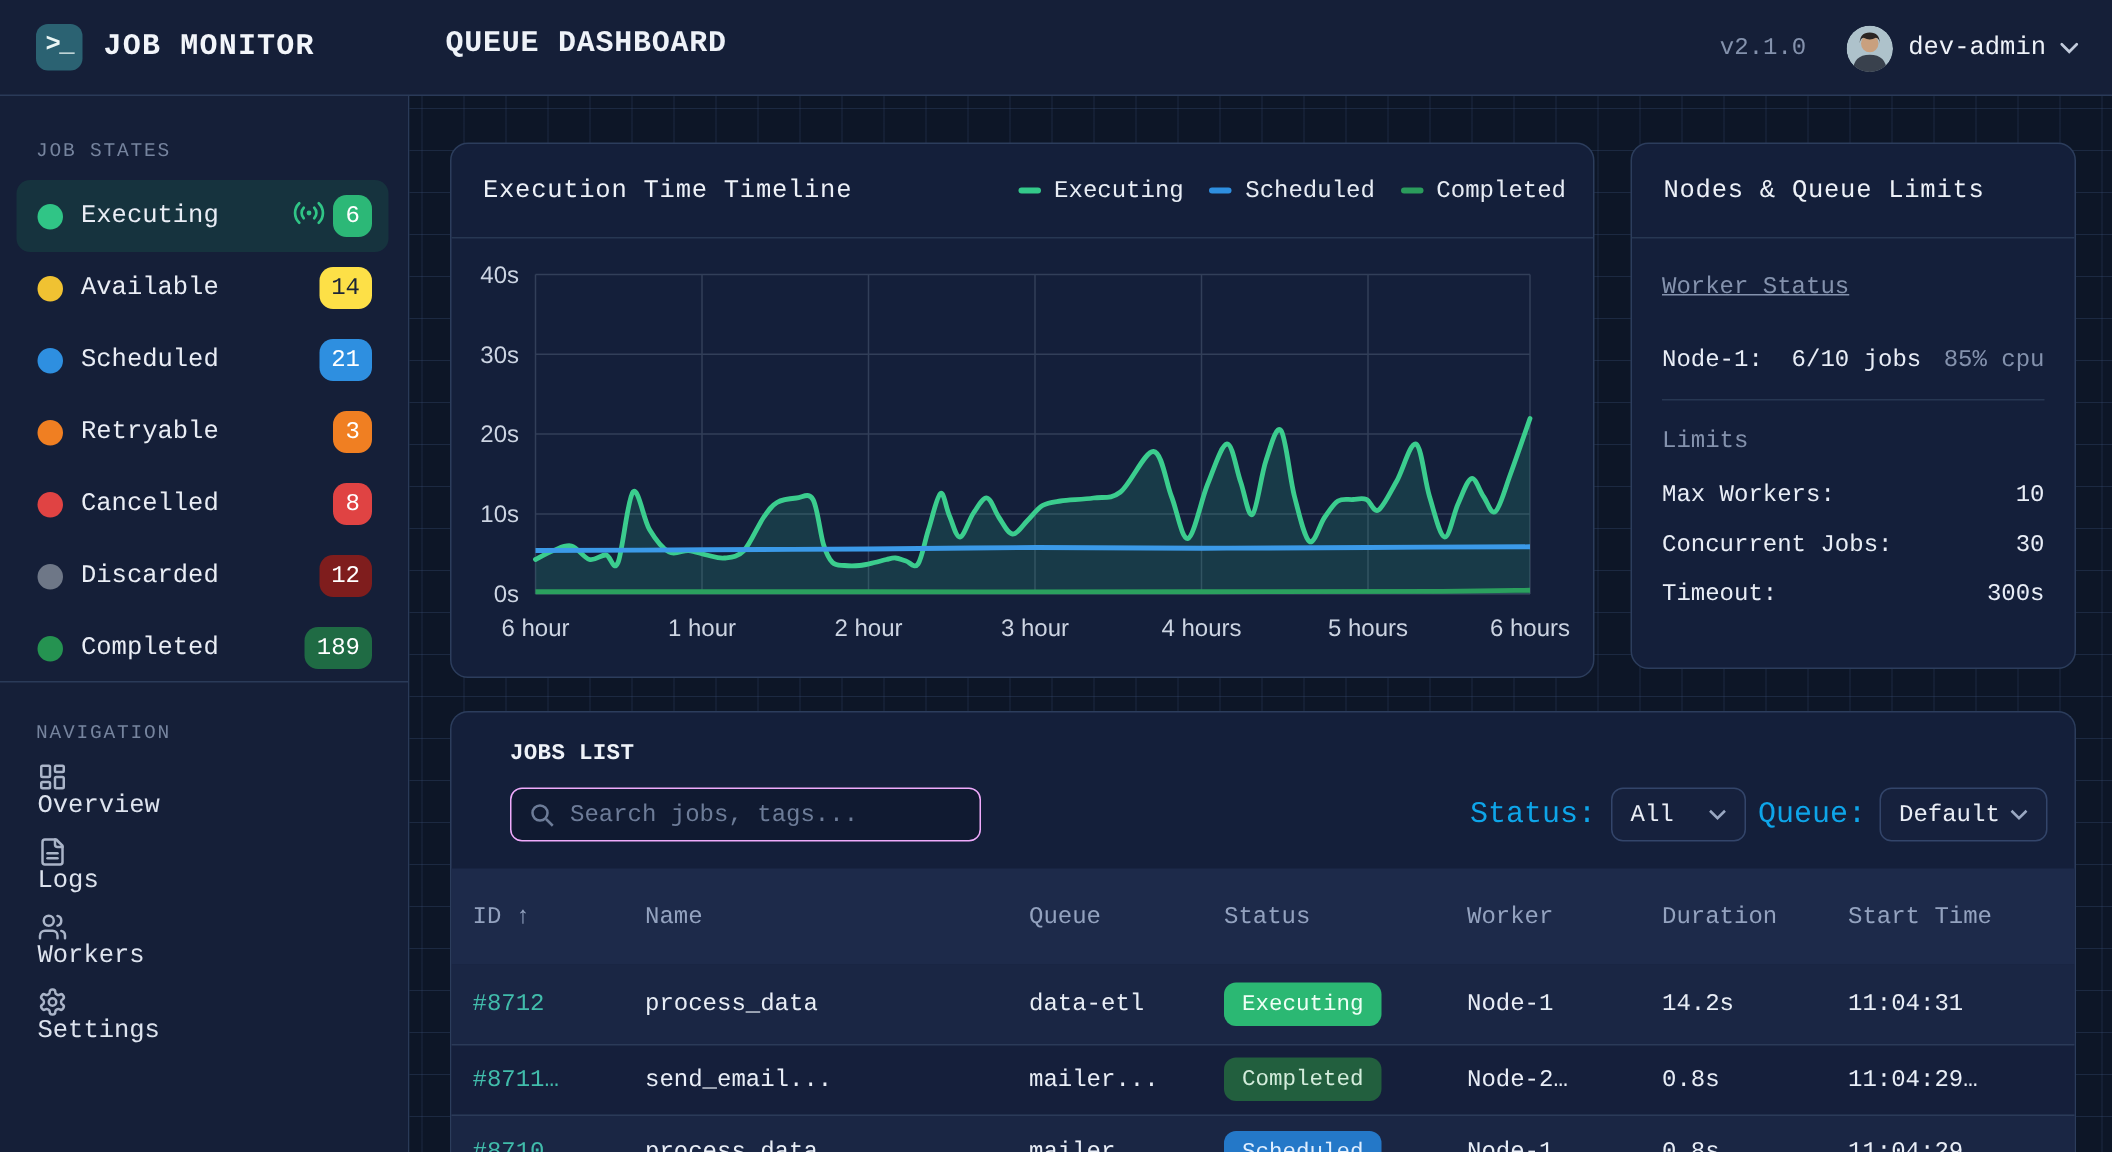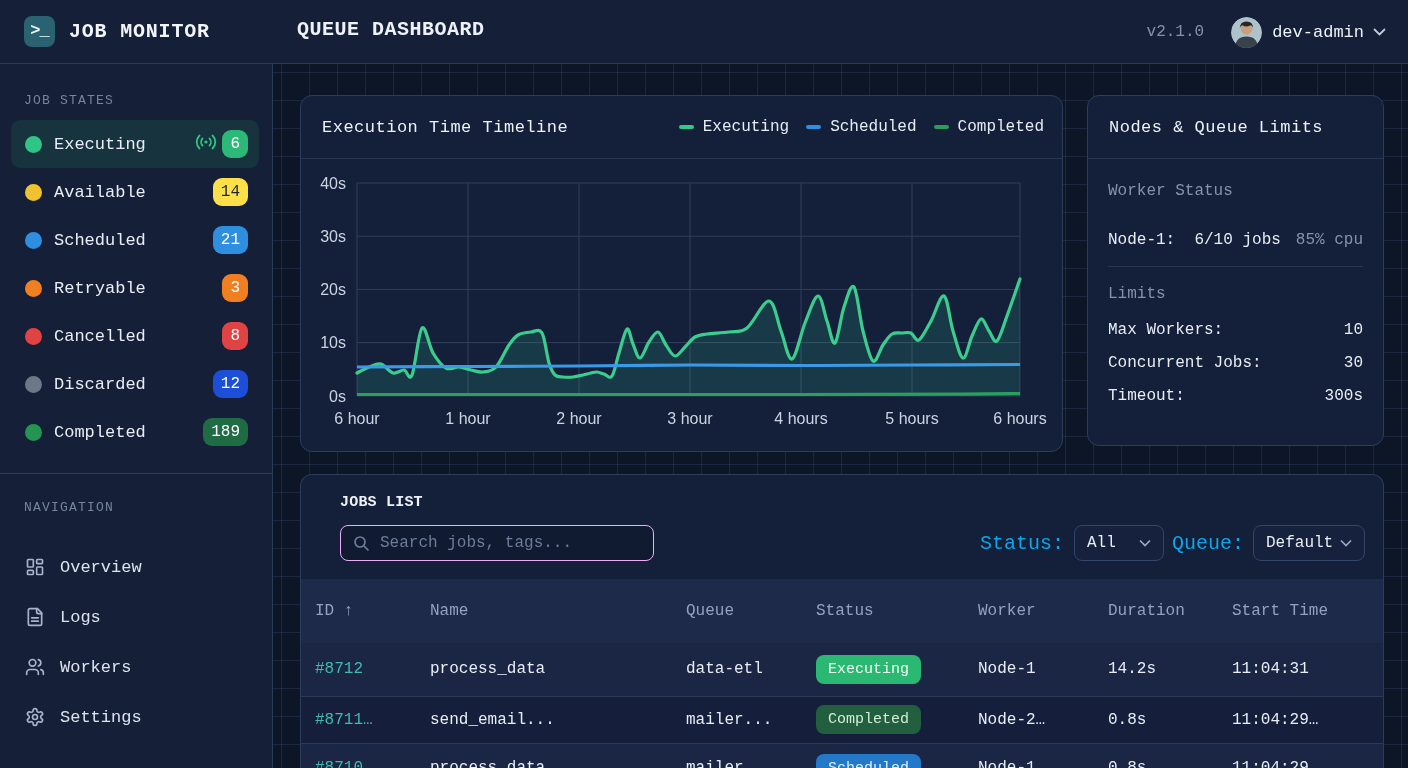--- a/index.html
+++ b/index.html
@@ -40,22 +40,22 @@
 }
 .state-row.active { background:#16333e; }
 .dot { width:17px; height:17px; border-radius:50%; margin-right:12px; flex:none; }
 .state-name { font-size:17px; color:#e9edf5; }
 .badge {
   margin-left:auto; height:28px; border-radius:9px; padding:0 8px;
   font-size:16px; display:flex; align-items:center; justify-content:center; color:#fff;
 }
 .live-ico { margin-left:auto; margin-right:5px; }
 .live-ico + .badge { margin-left:0; }
-.nav-sec { position:absolute; left:0; top:409px; width:272px; border-top:1px solid #2a3a58; padding-top:26px; }
-.nav-row { height:50px; display:flex; align-items:flex-end; padding-left:25px; }
+.nav-sec { position:absolute; left:0; top:390px; width:272px; border-top:1px solid #2a3a58; padding-top:26px; }
+.nav-row { height:50px; display:flex; align-items:flex-start; padding-left:25px;flex-direction:column; }
 .nav-row svg { margin-right:15px; }
 .nav-name { font-size:17px; color:#dde3ee; }
 
 .main {
   position:absolute; left:273px; top:64px; width:1135px; height:704px;
   background:#0d1627;
   background-image:
     linear-gradient(rgba(62,84,124,0.30) 1px, transparent 1px),
     linear-gradient(90deg, rgba(62,84,124,0.30) 1px, transparent 1px);
   background-size:28px 28px;
@@ -168,21 +168,21 @@
       <span class="badge" style="background:#f07f22">3</span>
     </div>
     <div class="state-row">
       <span class="dot" style="background:#e04343"></span>
         <span class="state-name">Cancelled</span>
       <span class="badge" style="background:#e04343">8</span>
     </div>
     <div class="state-row">
       <span class="dot" style="background:#6e7787"></span>
         <span class="state-name">Discarded</span>
-      <span class="badge" style="background:#1d4ed8">12</span>
+      <span class="badge" style="background:#7f1d1d">12</span>
     </div>
     <div class="state-row">
       <span class="dot" style="background:#259351"></span>
         <span class="state-name">Completed</span>
       <span class="badge" style="background:#1f6b44">189</span>
     </div>
   </div>
   <div class="nav-sec">
     <div class="side-label">NAVIGATION</div>
     <div style="height:12px"></div>
@@ -270,21 +270,21 @@
         <text x="719" y="265" text-anchor="middle">6 hours</text>
       </g>
     </svg>
   </div>
 
   <div class="card" id="nodes-card">
     <div class="card-head">
         <span class="card-title">Nodes &amp; Queue Limits</span>
       </div>
     <div class="nodes-body">
-      <div class="muted" style="margin-top:23px;">Worker Status</div>
+      <div class="muted" style="margin-top:23px;text-decoration:underline;">Worker Status</div>
       <div class="nrow" style="margin-top:31px;">
           <span>Node-1:&nbsp;&nbsp;6/10 jobs</span>
           <span class="rt muted">85% cpu</span>
         </div>
       <div class="nsep" style="margin-top:17px;"></div>
       <div class="muted" style="margin-top:18px;">Limits</div>
       <div class="nrow" style="margin-top:18px;">
           <span>Max Workers:</span>
           <span class="rt">10</span>
         </div>

